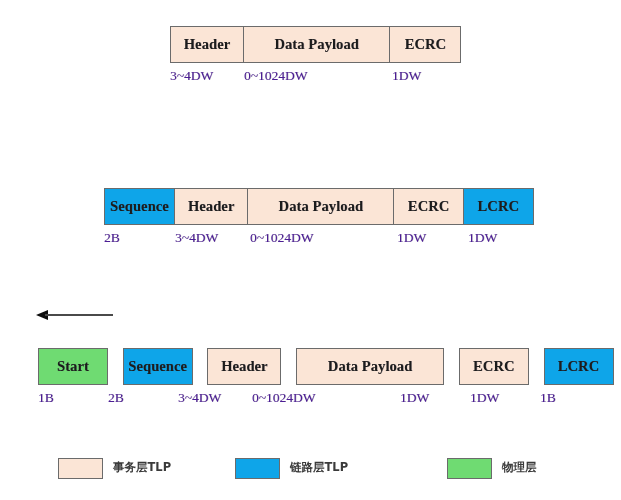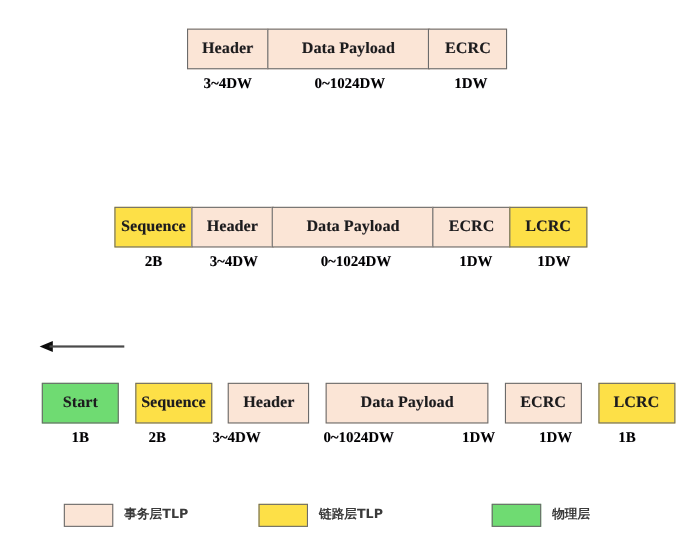--- a/index.html
+++ b/index.html
@@ -35,33 +35,32 @@
     justify-content: center;
     font-size: 14.5px;
     font-weight: 700;
     letter-spacing: .1px;
     line-height: 1;
     color: #1c1c1c;
     text-shadow: 0.4px 0 0 rgba(60,50,80,.45);
   }
   .cell:first-child { margin-left: 0; }
   .c-tlp  { background: #FBE5D6; }
-  .c-link { background: #fde047; }
+  .c-link { background: #0ea5e9; }
   .c-phy  { background: #6FDB72; }
 
   .labels {
     position: absolute;
     display: flex;
   }
   .lab {
     box-sizing: border-box;
-    text-align: center;
     font-size: 13.5px;
-    font-weight: 700;
-    color: #000000;
+    font-weight: 400;
+    color: #4c1d95;
     line-height: 1;
     text-shadow: 0.4px 0 0 rgba(60,50,80,.4);
     white-space: nowrap;
   }
 
   
   #arrow-group {
     position: absolute;
     left: 36px;
     top: 307px;

